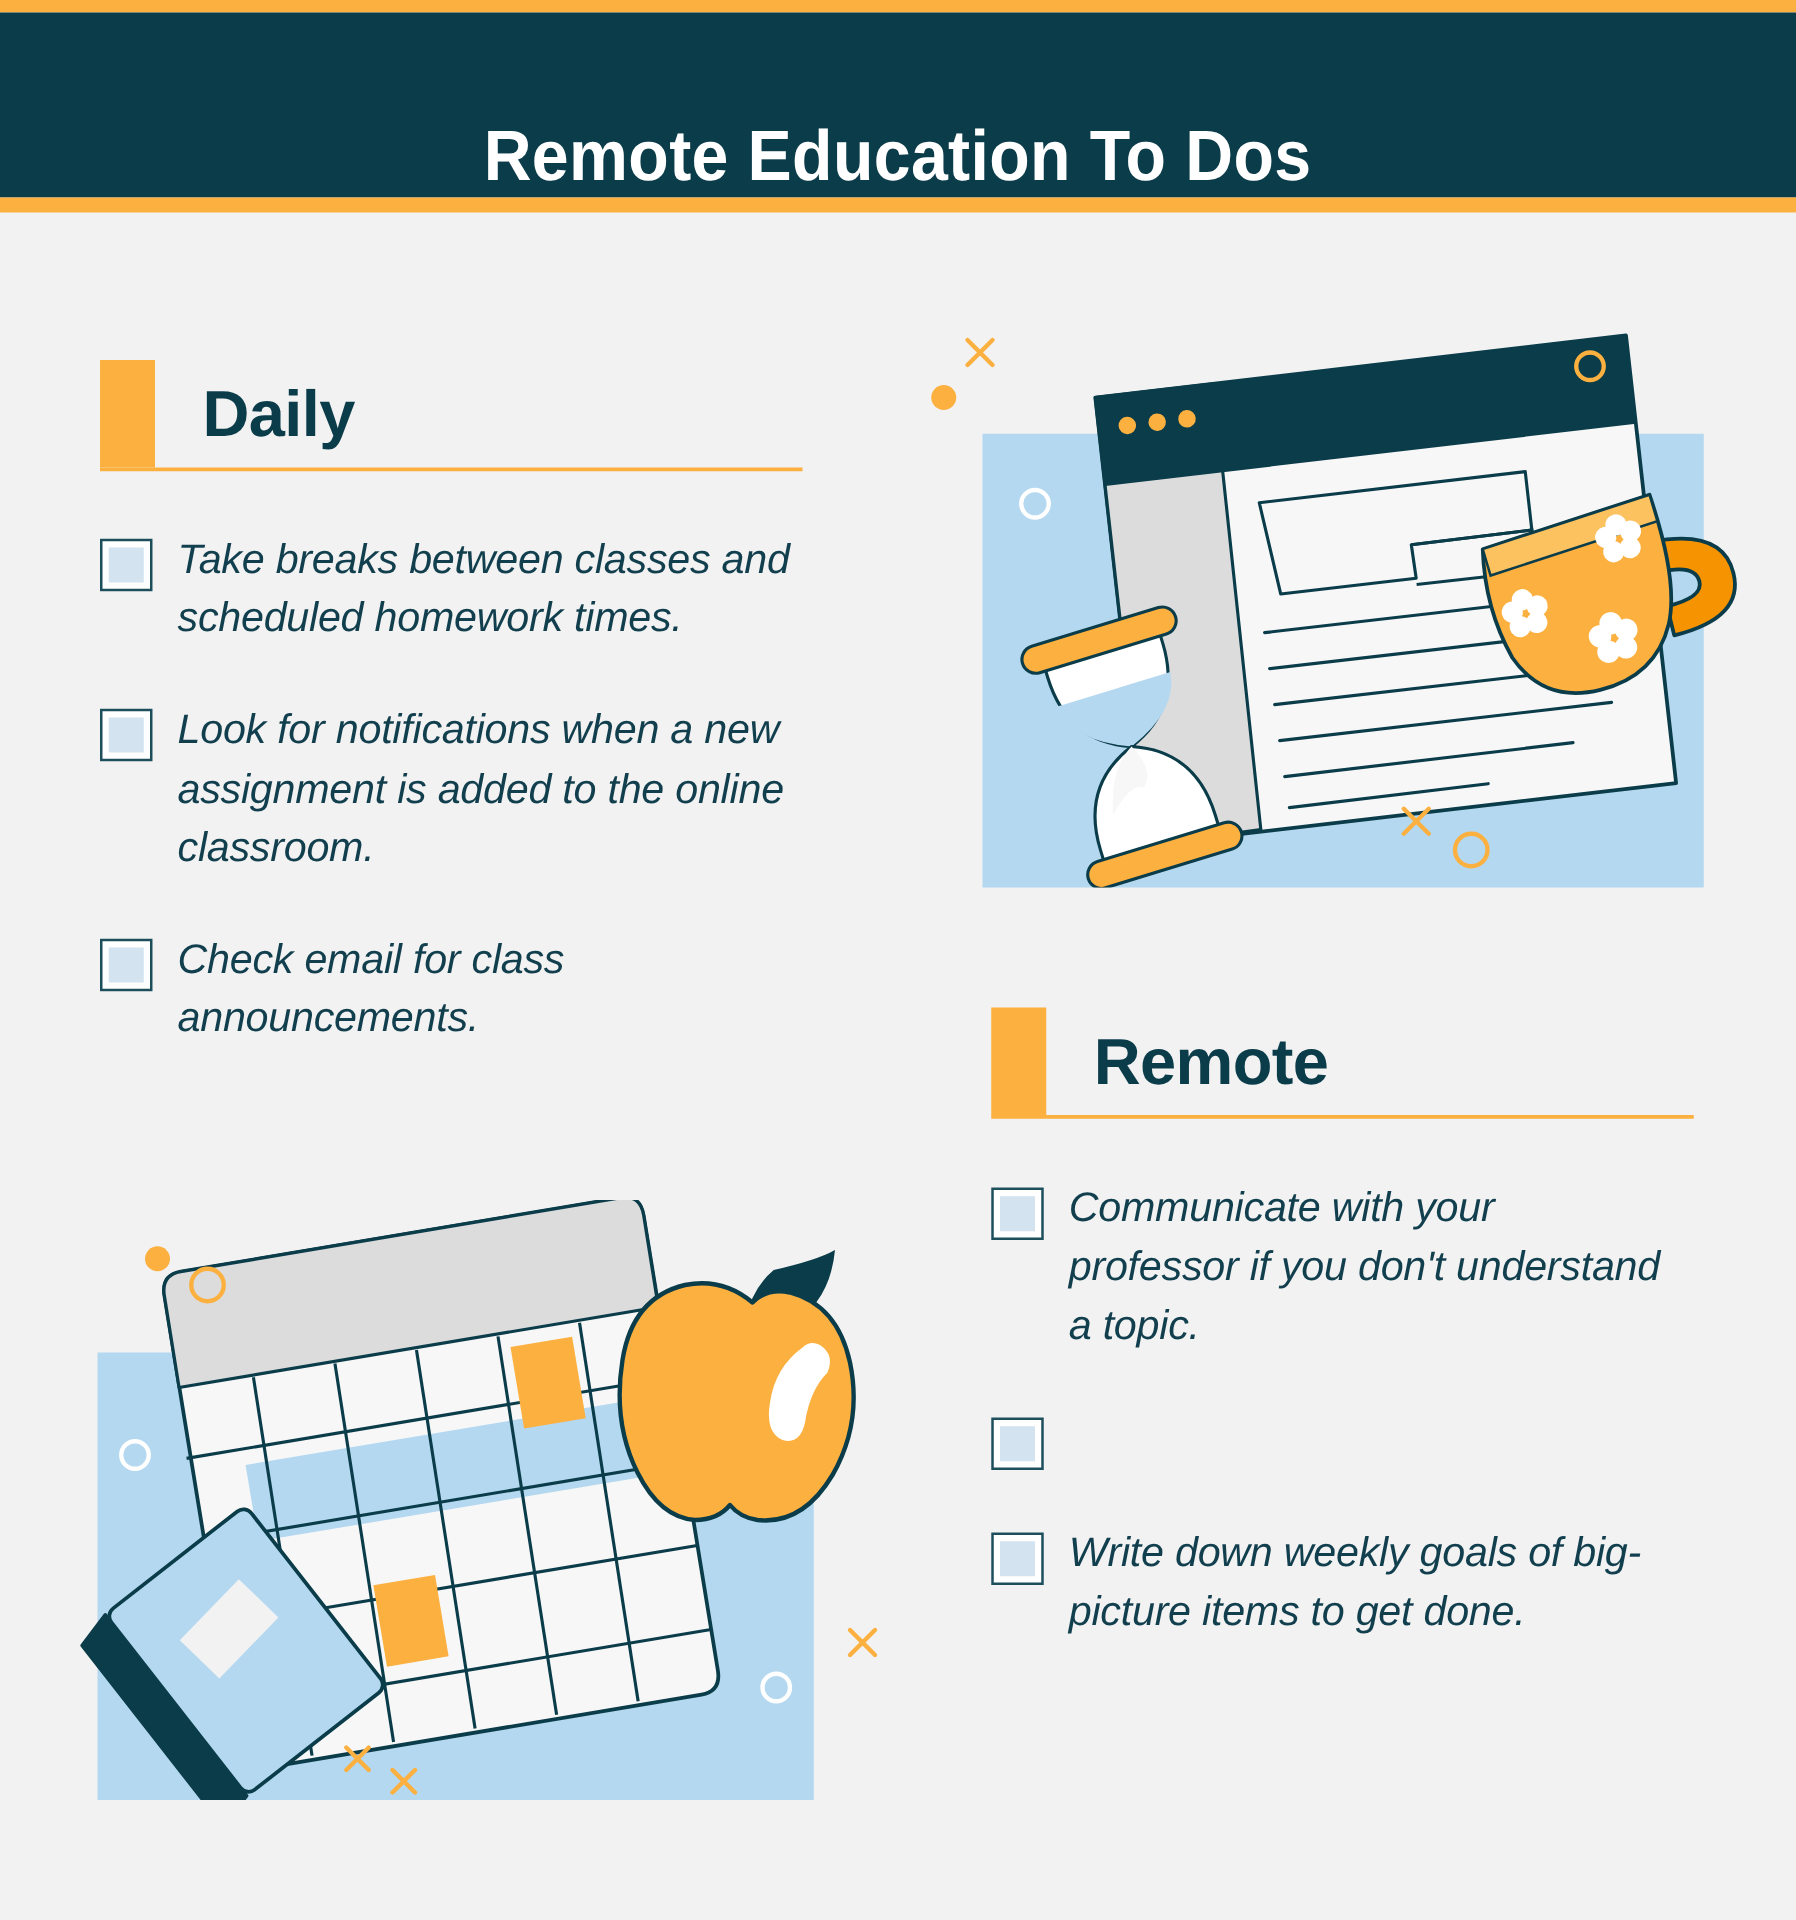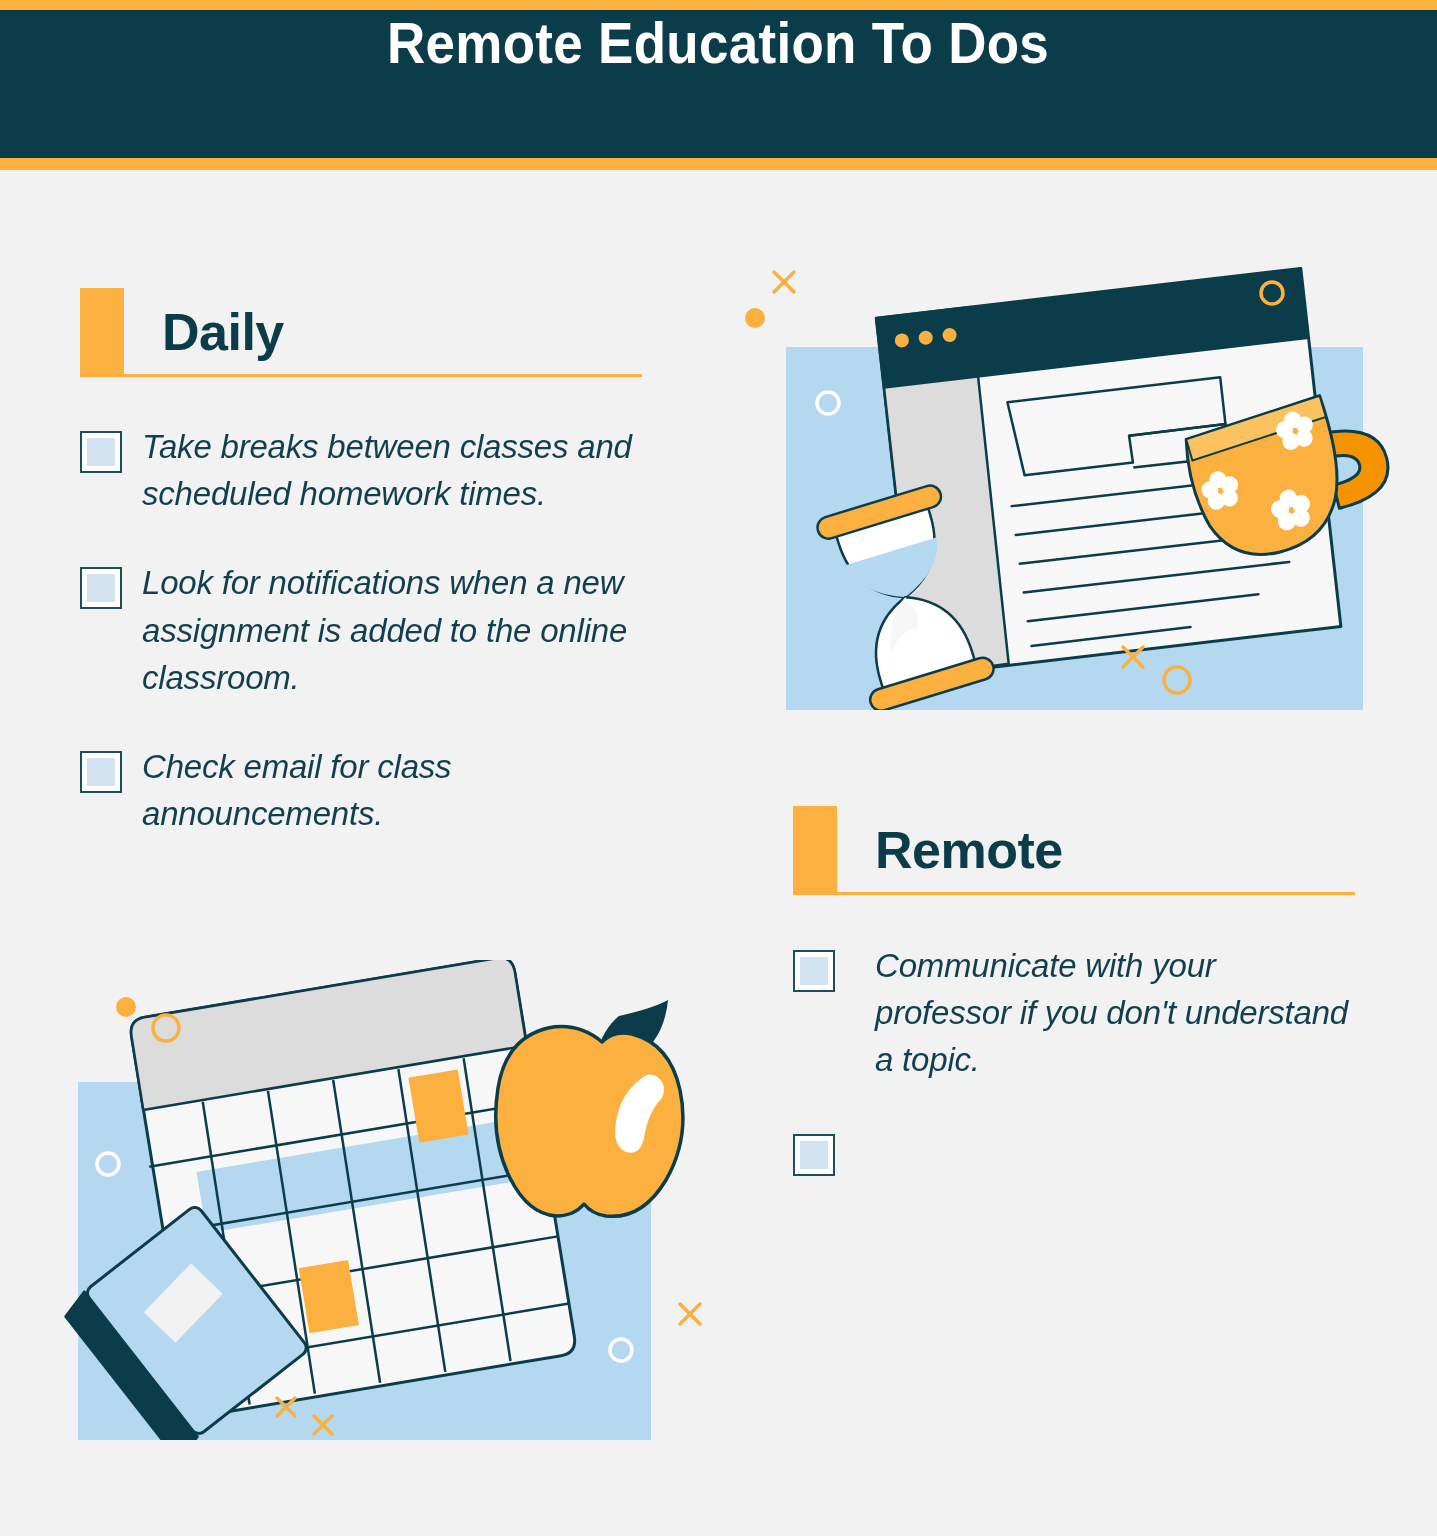--- a/index.html
+++ b/index.html
@@ -31,21 +31,21 @@
     height: 10px;
     background: #FBB040;
   }
   .header-band {
     position: absolute;
     top: 10px; left: 0;
     width: 1437px;
     height: 148px;
     background: #0B3C4A;
     display: flex;
-    align-items: flex-start;
+    align-items: flex-end;
     justify-content: center;
   }
   .header-title {
     color: #FFFFFF;
     font-family: "Liberation Sans Narrow", "Liberation Sans", sans-serif;
     font-size: 57px;
     font-weight: bold;
     letter-spacing: 0.3px;
     transform: scaleX(0.93);
   }
@@ -118,21 +118,21 @@
   .check-text {
     color: #123F4E;
     font-size: 33px;
     line-height: 1.43;
     letter-spacing: -0.2px;
     max-width: 500px;
   }
 
   #daily-list { left: 80px; top: 423px; }
   #weekly-list { left: 793px; top: 942px; }
-  #weekly-list .check-text { max-width: 480px; margin-left: 20px; }
+  #weekly-list .check-text { max-width: 480px; }
 
   
   .illus { position: absolute; }
   #illus-desk { left: 740px; top: 250px; width: 660px; height: 460px; }
   #illus-calendar { left: 40px; top: 960px; width: 680px; height: 480px; }
 </style>
 </head>
 <body>
 
 <div class="page">
@@ -180,20 +180,26 @@
     <div class="check-item">
       <div class="checkbox">
           <div class="inner"></div>
         </div>
       <div class="check-text">Communicate with your professor if you don't understand a topic.</div>
     </div>
     <div class="check-item">
       <div class="checkbox">
           <div class="inner"></div>
         </div>
+    </div>
+    <div class="check-item">
+      <div class="checkbox">
+          <div class="inner"></div>
+        </div>
+      <div class="check-text">Write down weekly goals of big-picture items to get done.</div>
     </div>
   </div>
 
   <div class="illus" id="illus-desk">
     <svg width="660" height="460" viewBox="0 0 660 460" xmlns="http://www.w3.org/2000/svg">
 
       <rect x="46" y="97" width="577" height="382" fill="#B4D8F0"></rect>
 
       <g transform="rotate(-4 330 230)">
 

